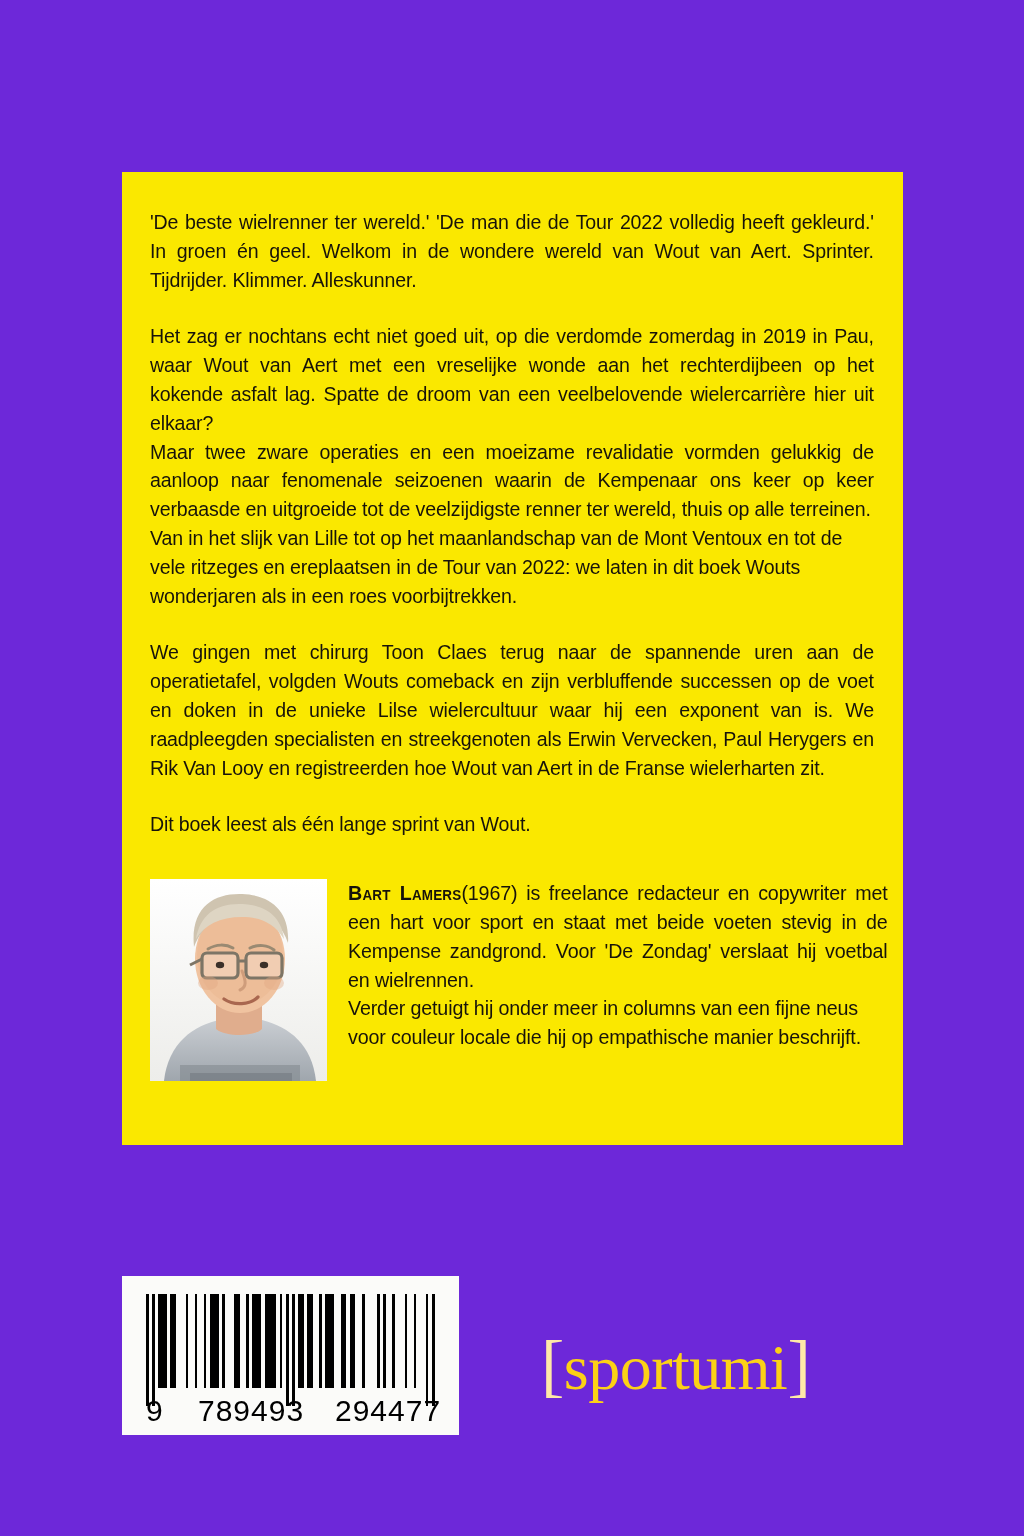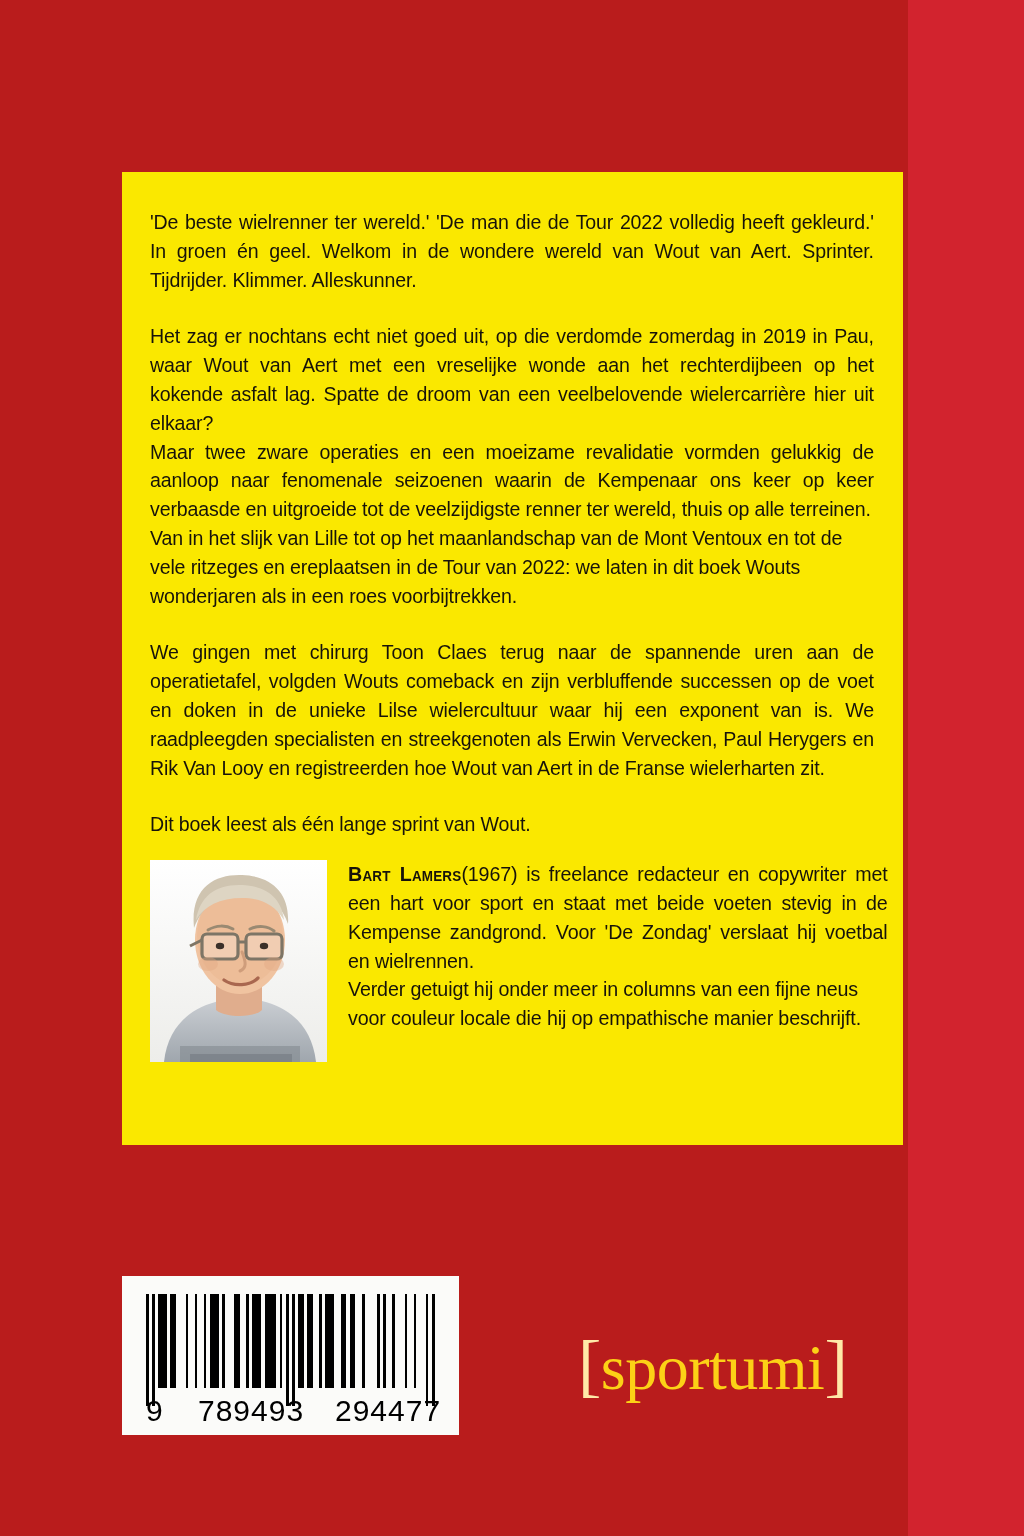--- a/index.html
+++ b/index.html
@@ -7,23 +7,23 @@
   html, body {
     width: 1024px;
     height: 1536px;
     background: #d2232e;
     font-family: "Liberation Sans", sans-serif;
     overflow: hidden;
   }
 
   .cover {
     position: relative;
-    width: 908px;
+    width: 1024px;
     height: 1536px;
-    background: #b91c1c;
+    background: #6d28d9;
   }
 
   
   .blurb-panel {
     position: absolute;
     left: 122px;
     top: 172px;
     width: 781px;
     height: 973px;
     background: #fae800;
@@ -42,21 +42,21 @@
     width: 758px;
   }
 
   .blurb-body p { margin: 0; text-align: justify; }
   .blurb-body p.last-left { text-align: left; }
   .para-gap { height: 28px; }
 
   
   .author-block {
     position: relative;
-    margin-top: 21px;
+    margin-top: 40px;
     min-height: 208px;
   }
 
   .author-photo {
     position: absolute;
     left: 0;
     top: 0;
     width: 177px;
     height: 202px;
     background: #f2f2f0;
@@ -121,21 +121,21 @@
     letter-spacing: 1px;
   }
   .barcode-digits span { position: absolute; top: 0; }
   .bc-d0 { left: 6px; }
   .bc-d1 { left: 58px; }
   .bc-d2 { left: 195px; }
 
   
   .publisher-logo {
     position: absolute;
-    left: 578px;
+    left: 541px;
     top: 1328px;
     font-family: "Liberation Serif", serif;
     font-size: 64px;
     line-height: 76px;
     white-space: nowrap;
     letter-spacing: -0.5px;
   }
   .publisher-logo .brk {
     color: #ffe9a8;
     font-size: 70px;

